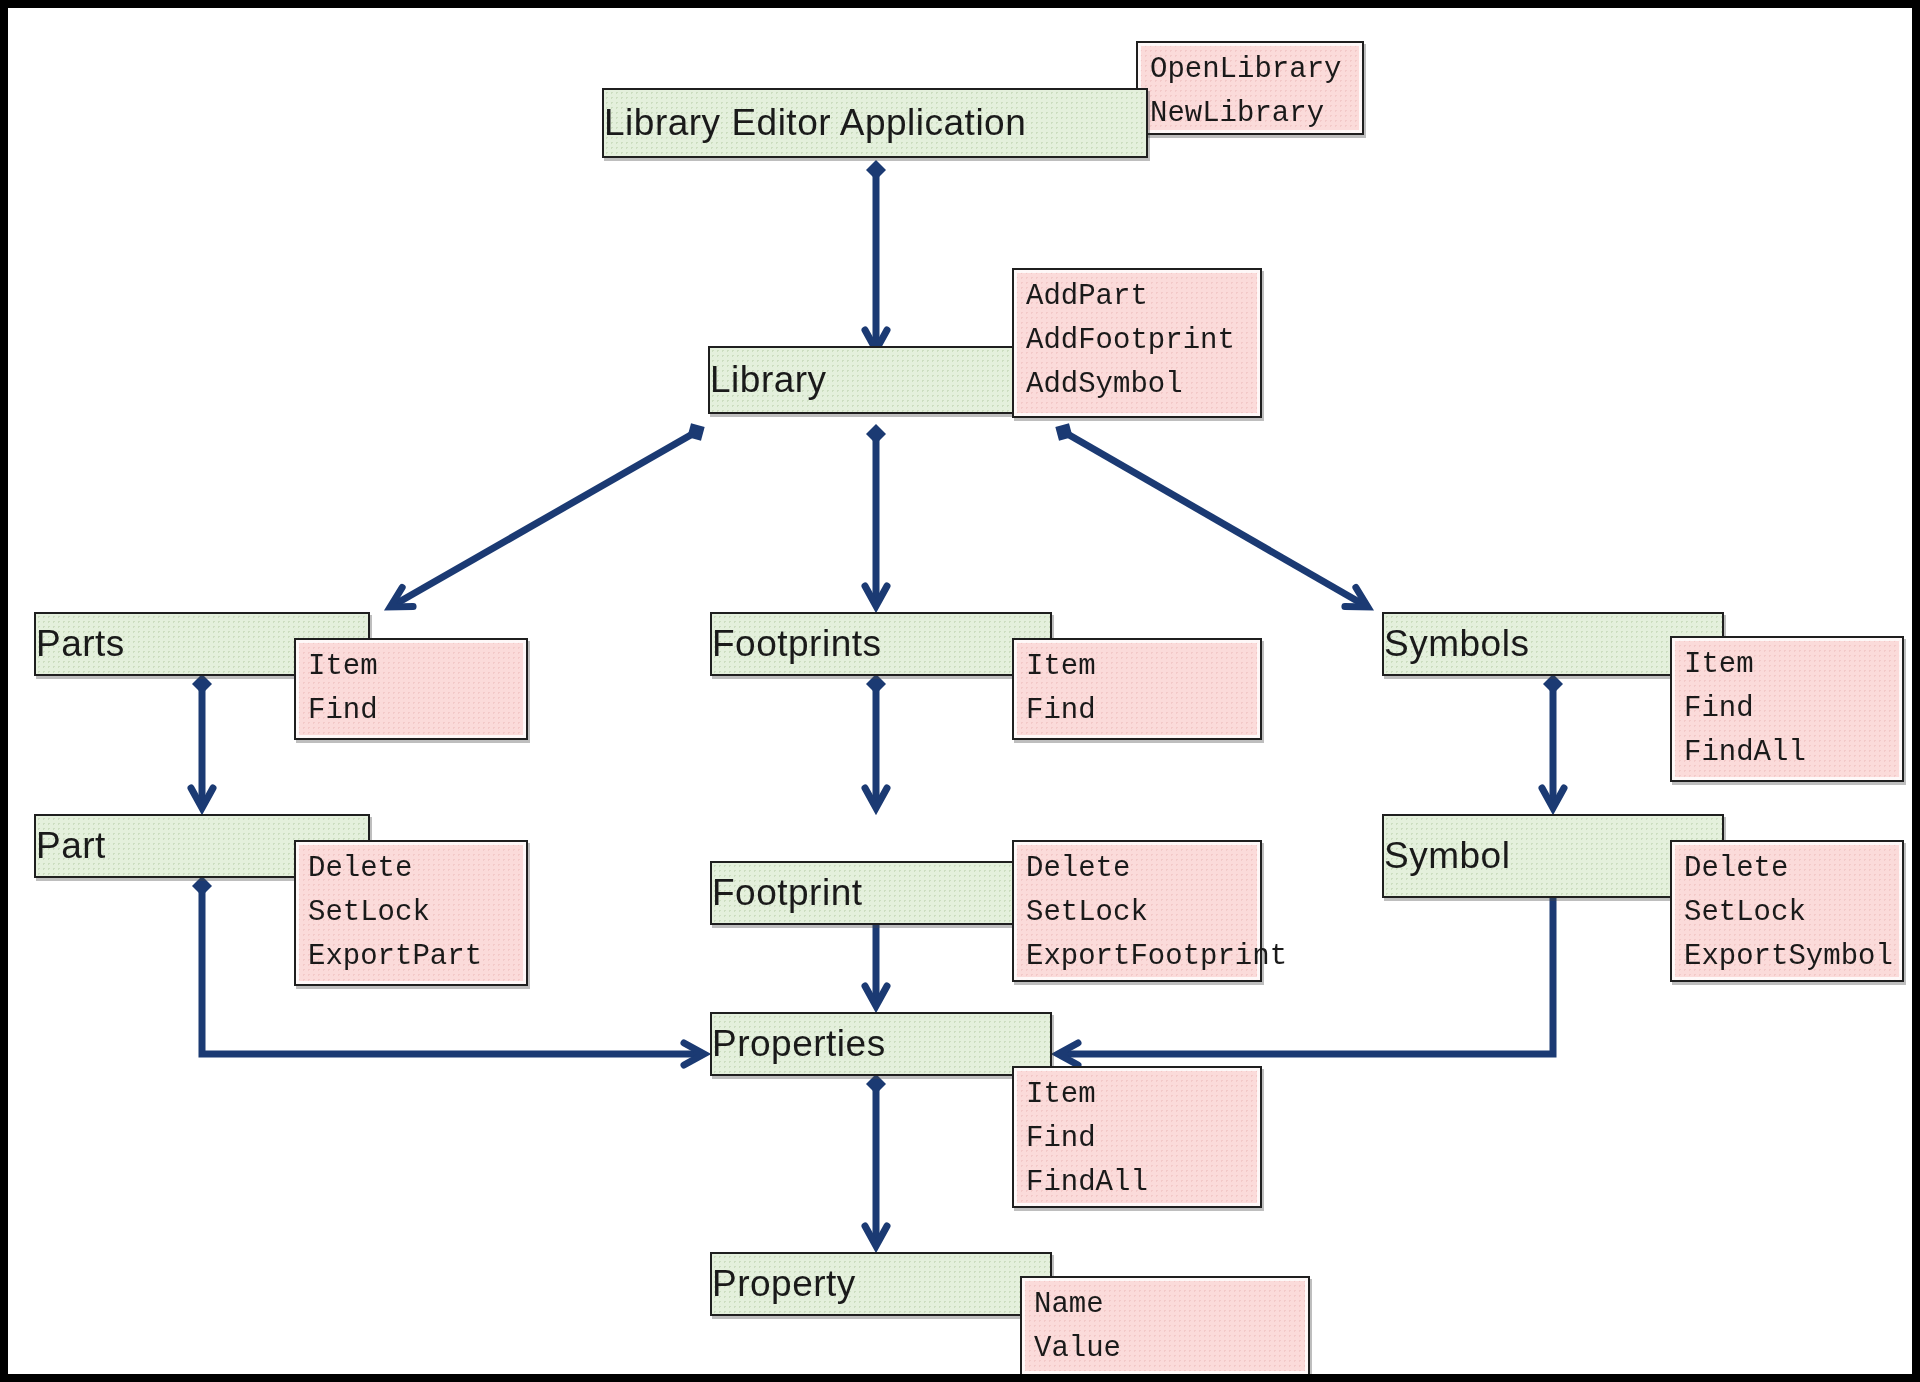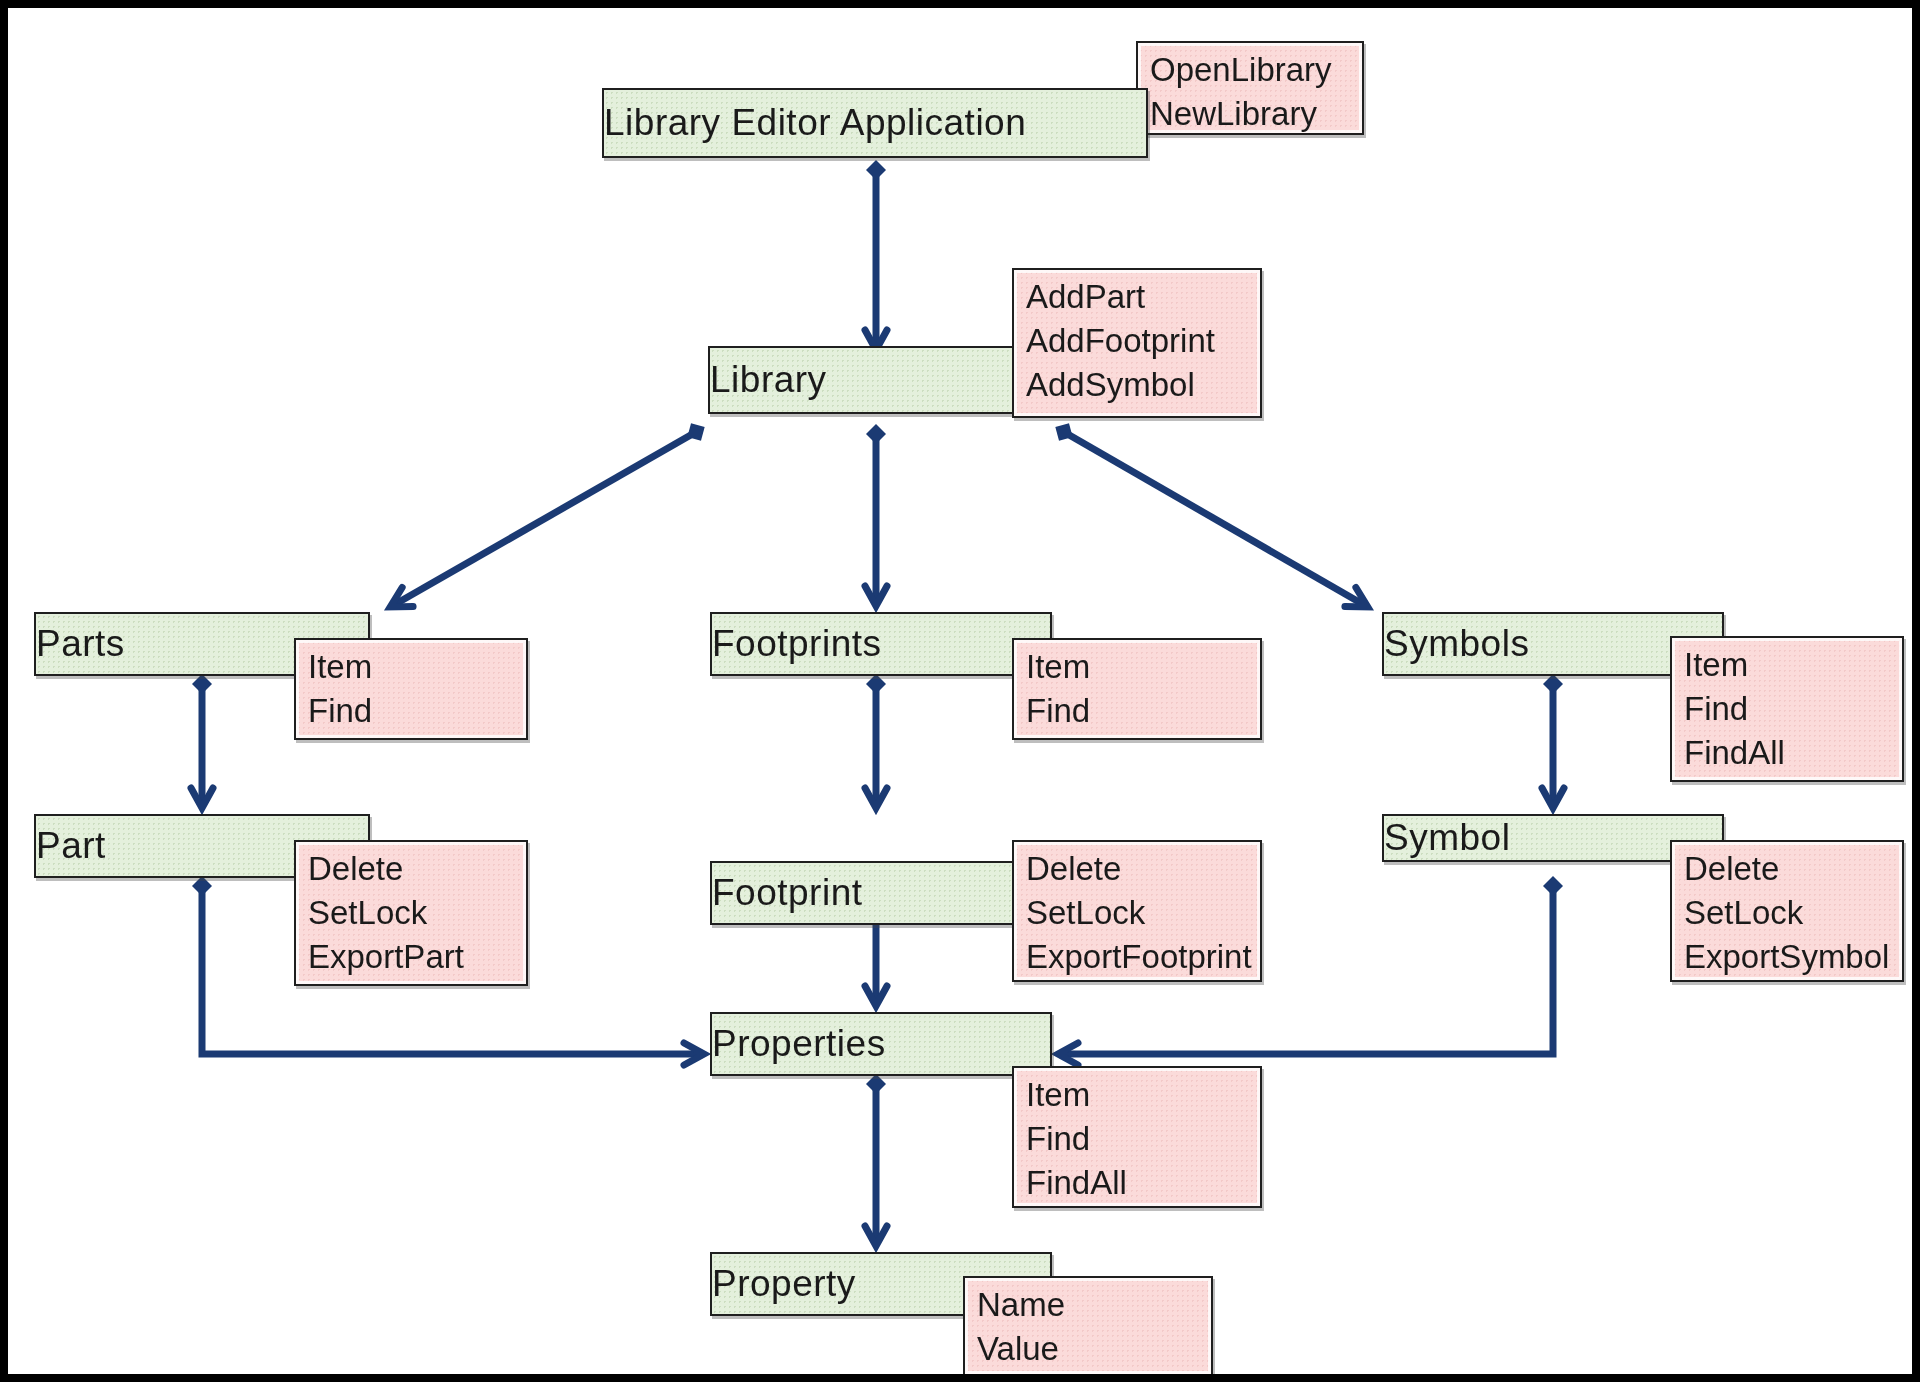--- a/index.html
+++ b/index.html
@@ -28,24 +28,25 @@
   }
   .pbox {
     position:absolute;
     box-sizing:border-box;
     border:2px solid #1f1f1f;
     box-shadow:inset 0 0 0 3px rgba(255,255,255,0.8), 2px 3px 0 rgba(70,70,70,0.35);
     padding:5px 6px 5px 12px;
     background-size:5px 5px;
   }
   .pbox .mline {
-    font-size:33px;
+    font-size:29px;
     line-height:44px;
     color:#1a1a1a;
     white-space:nowrap;
+    font-family:Liberation Mono, monospace;
   }
 </style>
 </head>
 <body>
 
 <div id="canvas">
   <svg id="wires" xmlns="http://www.w3.org/2000/svg">
     <defs>
       <marker id="mk-arrow" markerUnits="userSpaceOnUse" markerWidth="34" markerHeight="34" refX="24" refY="15" orient="auto">
         <path d="M6,4 L26,15 L6,26" fill="none" stroke-width="7" stroke-linecap="round" stroke-linejoin="miter" stroke="#1b3a73"></path>
@@ -83,21 +84,21 @@
       </div>
       <div class="gbox" style="left: 1374px; top: 604px; width: 342px; height: 64px; z-index: 2; background-color: rgb(228, 240, 220); background-image: radial-gradient(rgba(141, 175, 120, 0.28) 1px, transparent 1px);">
         <span class="lbl">Symbols</span>
       </div>
       <div class="gbox" style="left: 26px; top: 806px; width: 336px; height: 64px; z-index: 2; background-color: rgb(228, 240, 220); background-image: radial-gradient(rgba(141, 175, 120, 0.28) 1px, transparent 1px);">
         <span class="lbl">Part</span>
       </div>
       <div class="gbox" style="left: 702px; top: 806px; width: 342px; height: 64px; z-index: 2; background-color: rgb(228, 240, 220); background-image: radial-gradient(rgba(141, 175, 120, 0.28) 1px, transparent 1px); margin-top: 47px;">
         <span class="lbl">Footprint</span>
       </div>
-      <div class="gbox" style="left: 1374px; top: 806px; width: 342px; height: 48px; z-index: 2; background-color: rgb(228, 240, 220); background-image: radial-gradient(rgba(141, 175, 120, 0.28) 1px, transparent 1px);">
+      <div class="gbox" style="left: 1374px; top: 806px; width: 342px; height: 84px; z-index: 2; background-color: rgb(228, 240, 220); background-image: radial-gradient(rgba(141, 175, 120, 0.28) 1px, transparent 1px);">
         <span class="lbl">Symbol</span>
       </div>
       <div class="gbox" style="left: 702px; top: 1004px; width: 342px; height: 64px; z-index: 2; background-color: rgb(228, 240, 220); background-image: radial-gradient(rgba(141, 175, 120, 0.28) 1px, transparent 1px);">
         <span class="lbl">Properties</span>
       </div>
       <div class="gbox" style="left: 702px; top: 1244px; width: 342px; height: 64px; z-index: 2; background-color: rgb(228, 240, 220); background-image: radial-gradient(rgba(141, 175, 120, 0.28) 1px, transparent 1px);">
         <span class="lbl">Property</span>
       </div>
       <div class="pbox" style="left: 1128px; top: 33px; width: 228px; height: 94px; z-index: 1; background-color: rgb(251, 219, 218); background-image: radial-gradient(rgba(214, 140, 140, 0.22) 1px, transparent 1px);">
         <div class="mline">OpenLibrary</div>
@@ -134,18 +135,18 @@
       <div class="pbox" style="left: 1662px; top: 832px; width: 234px; height: 142px; z-index: 3; background-color: rgb(251, 219, 218); background-image: radial-gradient(rgba(214, 140, 140, 0.22) 1px, transparent 1px);">
         <div class="mline">Delete</div>
         <div class="mline">SetLock</div>
         <div class="mline">ExportSymbol</div>
       </div>
       <div class="pbox" style="left: 1004px; top: 1058px; width: 250px; height: 142px; z-index: 3; background-color: rgb(251, 219, 218); background-image: radial-gradient(rgba(214, 140, 140, 0.22) 1px, transparent 1px);">
         <div class="mline">Item</div>
         <div class="mline">Find</div>
         <div class="mline">FindAll</div>
       </div>
-      <div class="pbox" style="left: 955px; top: 1268px; width: 250px; height: 100px; z-index: 3; background-color: rgb(251, 219, 218); background-image: radial-gradient(rgba(214, 140, 140, 0.22) 1px, transparent 1px);">
+      <div class="pbox" style="left: 1012px; top: 1268px; width: 290px; height: 100px; z-index: 3; background-color: rgb(251, 219, 218); background-image: radial-gradient(rgba(214, 140, 140, 0.22) 1px, transparent 1px);">
         <div class="mline">Name</div>
         <div class="mline">Value</div>
       </div>
     </div>
 </div>
 
 </body></html>

